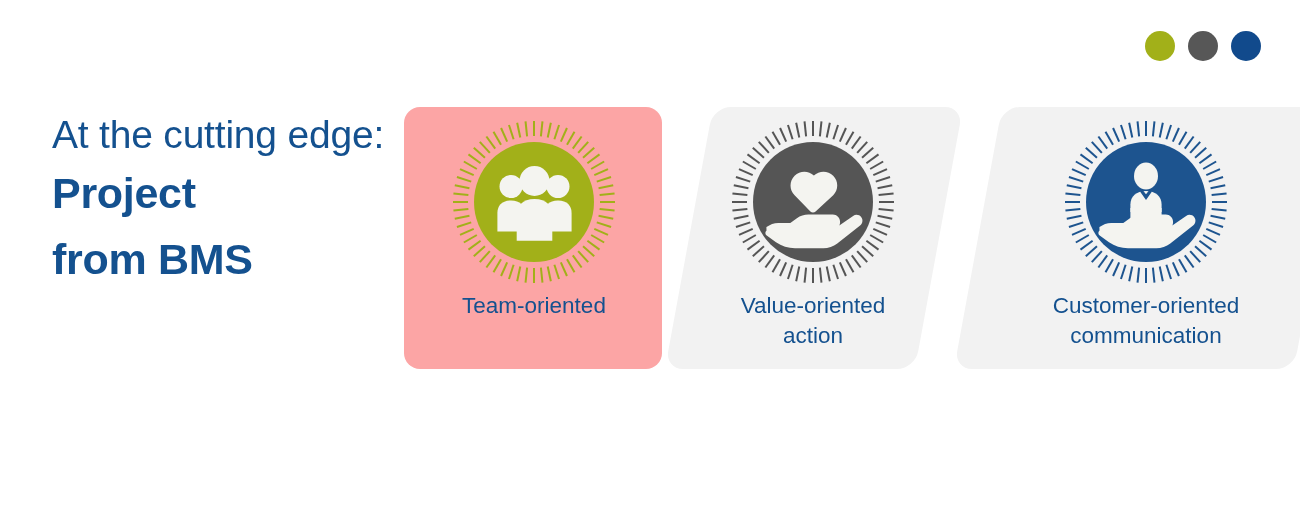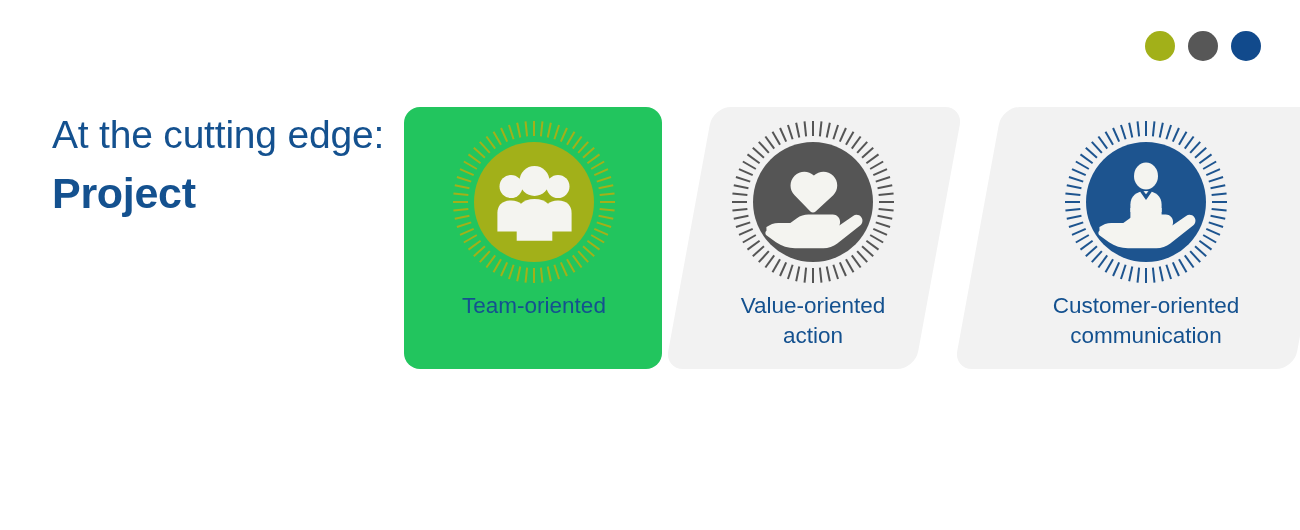--- a/index.html
+++ b/index.html
@@ -121,26 +121,27 @@
   <div id="brand-dots">
     <div class="brand-dot" style="background: rgb(162, 176, 25);"></div>
     <div class="brand-dot" style="background: rgb(87, 87, 87);"></div>
     <div class="brand-dot" style="background: rgb(17, 74, 140);"></div>
   </div>
 
   <div id="headline" style="color: rgb(20, 81, 143);">
     <div id="headline-eyebrow">At the cutting edge:</div>
     <div id="headline-main">
       <div>Project</div>
+      <div>from BMS</div>
     </div>
   </div>
 
   <div id="cards">
 
-    <div class="card card-1" style="background: #22c55e;">
+    <div class="card card-1" style="background: #fca5a5;">
       <div class="card-inner">
         <div class="card-icon">
           <svg viewBox="0 0 172 172" width="172" height="172" aria-hidden="true">
             <g id="ticks-1" fill="#a2b019">
                 <rect x="85" y="5" width="2" height="15" transform="rotate(0 86 86)"></rect>
                 <rect x="85" y="5" width="2" height="15" transform="rotate(6 86 86)"></rect>
                 <rect x="85" y="5" width="2" height="15" transform="rotate(12 86 86)"></rect>
                 <rect x="85" y="5" width="2" height="15" transform="rotate(18 86 86)"></rect>
                 <rect x="85" y="5" width="2" height="15" transform="rotate(24 86 86)"></rect>
                 <rect x="85" y="5" width="2" height="15" transform="rotate(30 86 86)"></rect>

